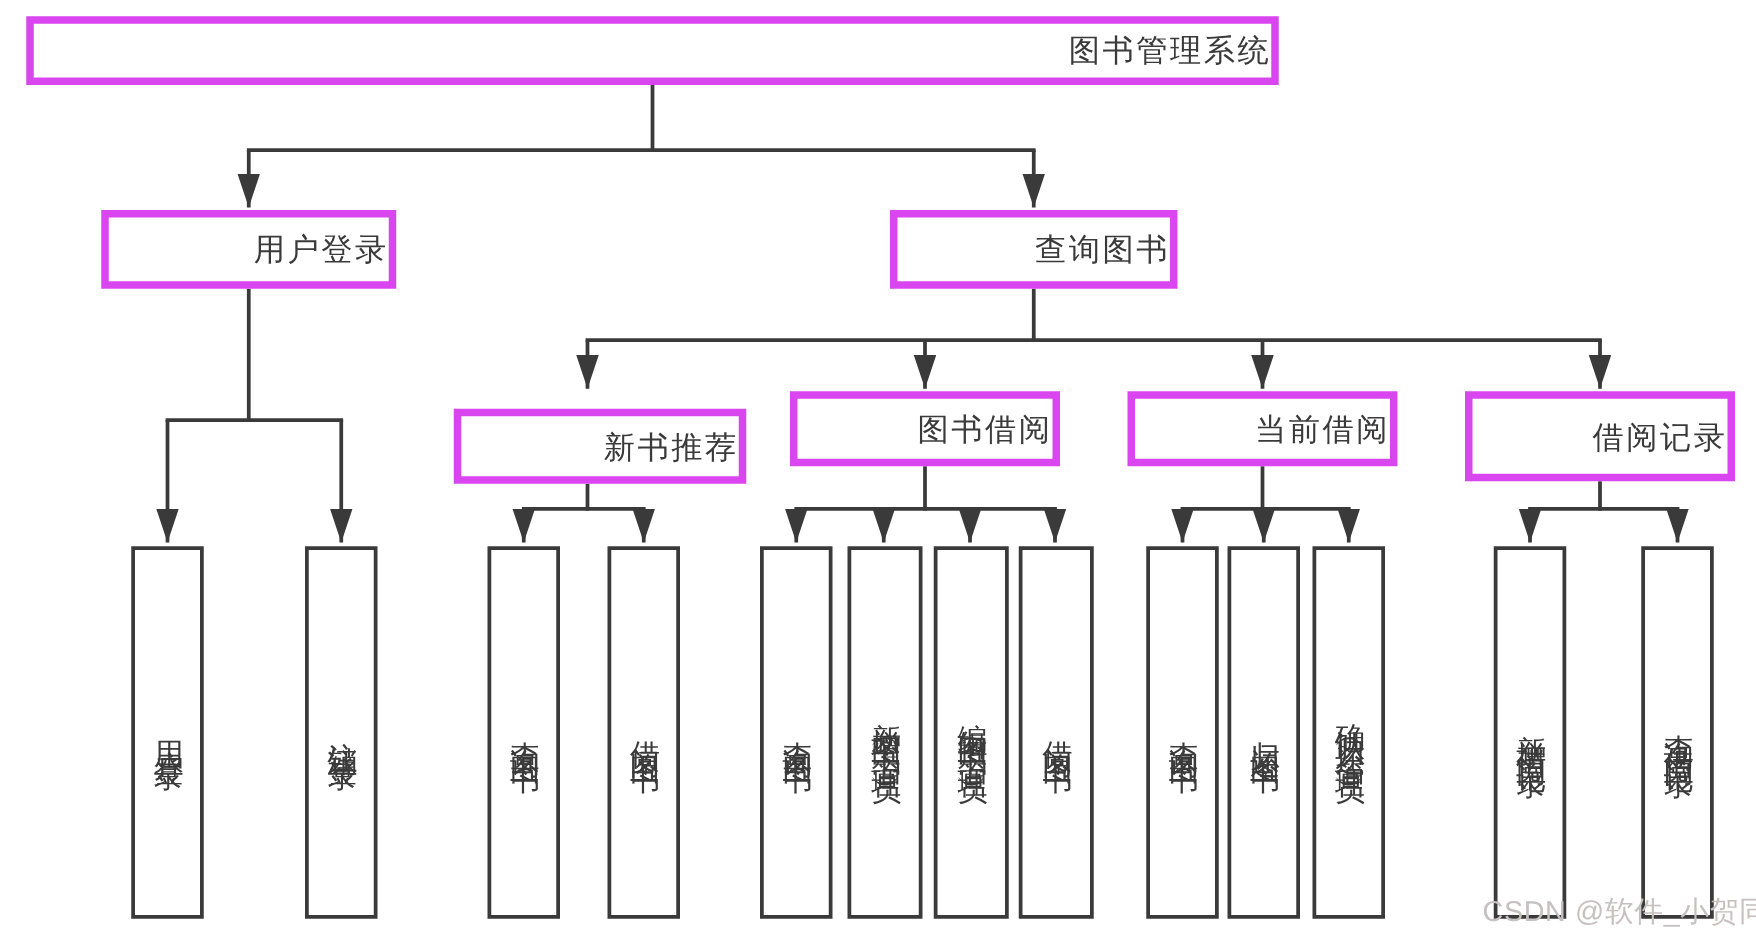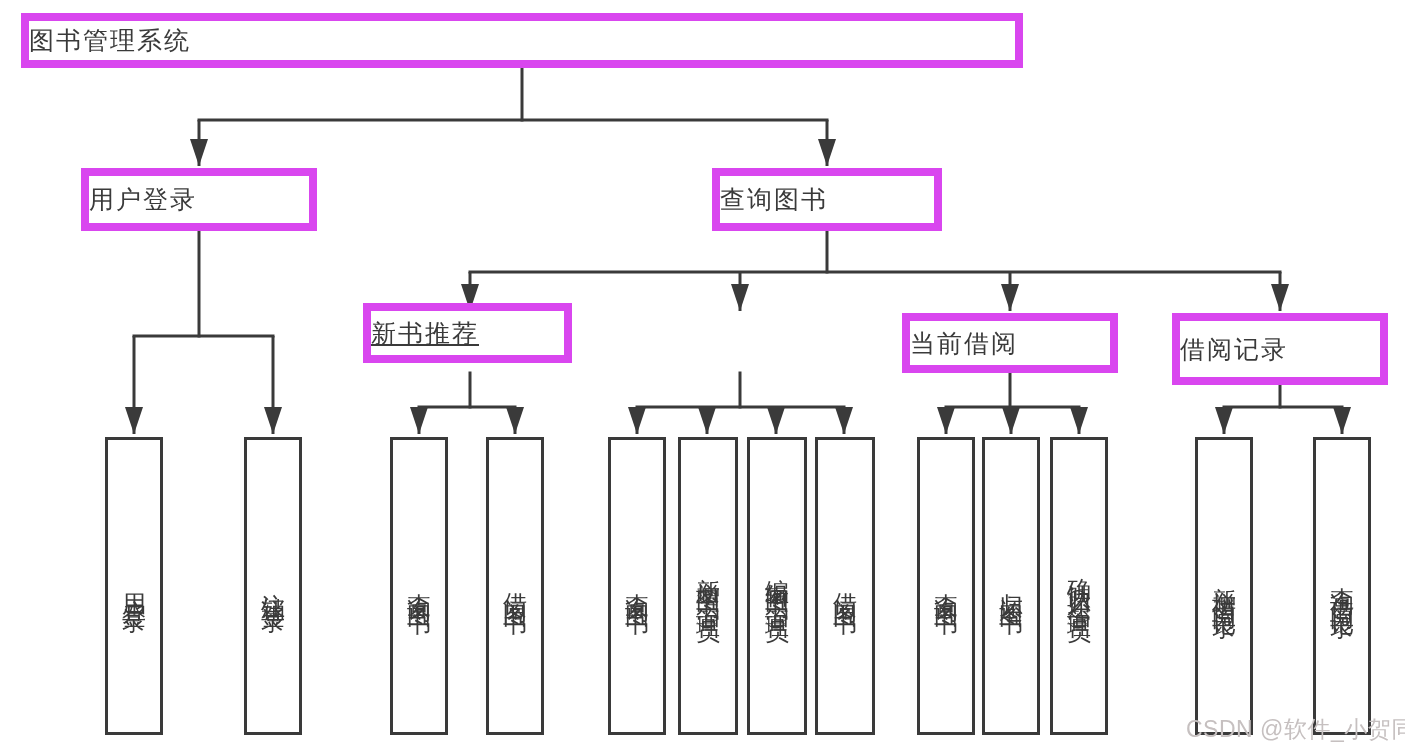--- a/index.html
+++ b/index.html
@@ -8,22 +8,22 @@
     width:1405px;height:747px;
     background:#ffffff;
     font-family:"Liberation Sans", sans-serif;
     overflow:hidden;
   }
   .connectors{position:absolute;left:0;top:0;width:1405px;height:747px;}
   .node{
     position:absolute;
     box-sizing:border-box;
     background:#ffffff;
-    border:8px solid #d946ef;
-    display:flex;align-items:center;justify-content:flex-start;
+    border:6px solid #d946ef;
+    display:flex;align-items:center;justify-content:flex-end;
     color:#3a3a3a;
     font-size:25px;
     letter-spacing:2px;
     white-space:nowrap;
     z-index:2;
   }
   .vnode{
     position:absolute;
     box-sizing:border-box;
     top:437px;width:58px;height:298px;
@@ -107,22 +107,25 @@
     <span>图书管理系统</span>
   </div>
 
   <div class="node" style="left:81px;top:168px;width:236px;height:63px;">
     <span>用户登录</span>
   </div>
   <div class="node" style="left:712px;top:168px;width:230px;height:63px;">
     <span>查询图书</span>
   </div>
 
-  <div class="node" style="left:363px;top:303px;width:209px;height:60px;text-decoration:underline;">
+  <div class="node" style="left:363px;top:327px;width:234px;height:60px;">
     <span>新书推荐</span>
+  </div>
+  <div class="node" style="left:632px;top:313px;width:216px;height:60px;">
+    <span>图书借阅</span>
   </div>
   <div class="node" style="left:902px;top:313px;width:216px;height:60px;">
     <span>当前借阅</span>
   </div>
   <div class="node" style="left:1172px;top:313px;width:216px;height:72px;">
     <span>借阅记录</span>
   </div>
 
   <div class="vnode" style="left:105px;">
     <span class="vtext">用户登录</span>

